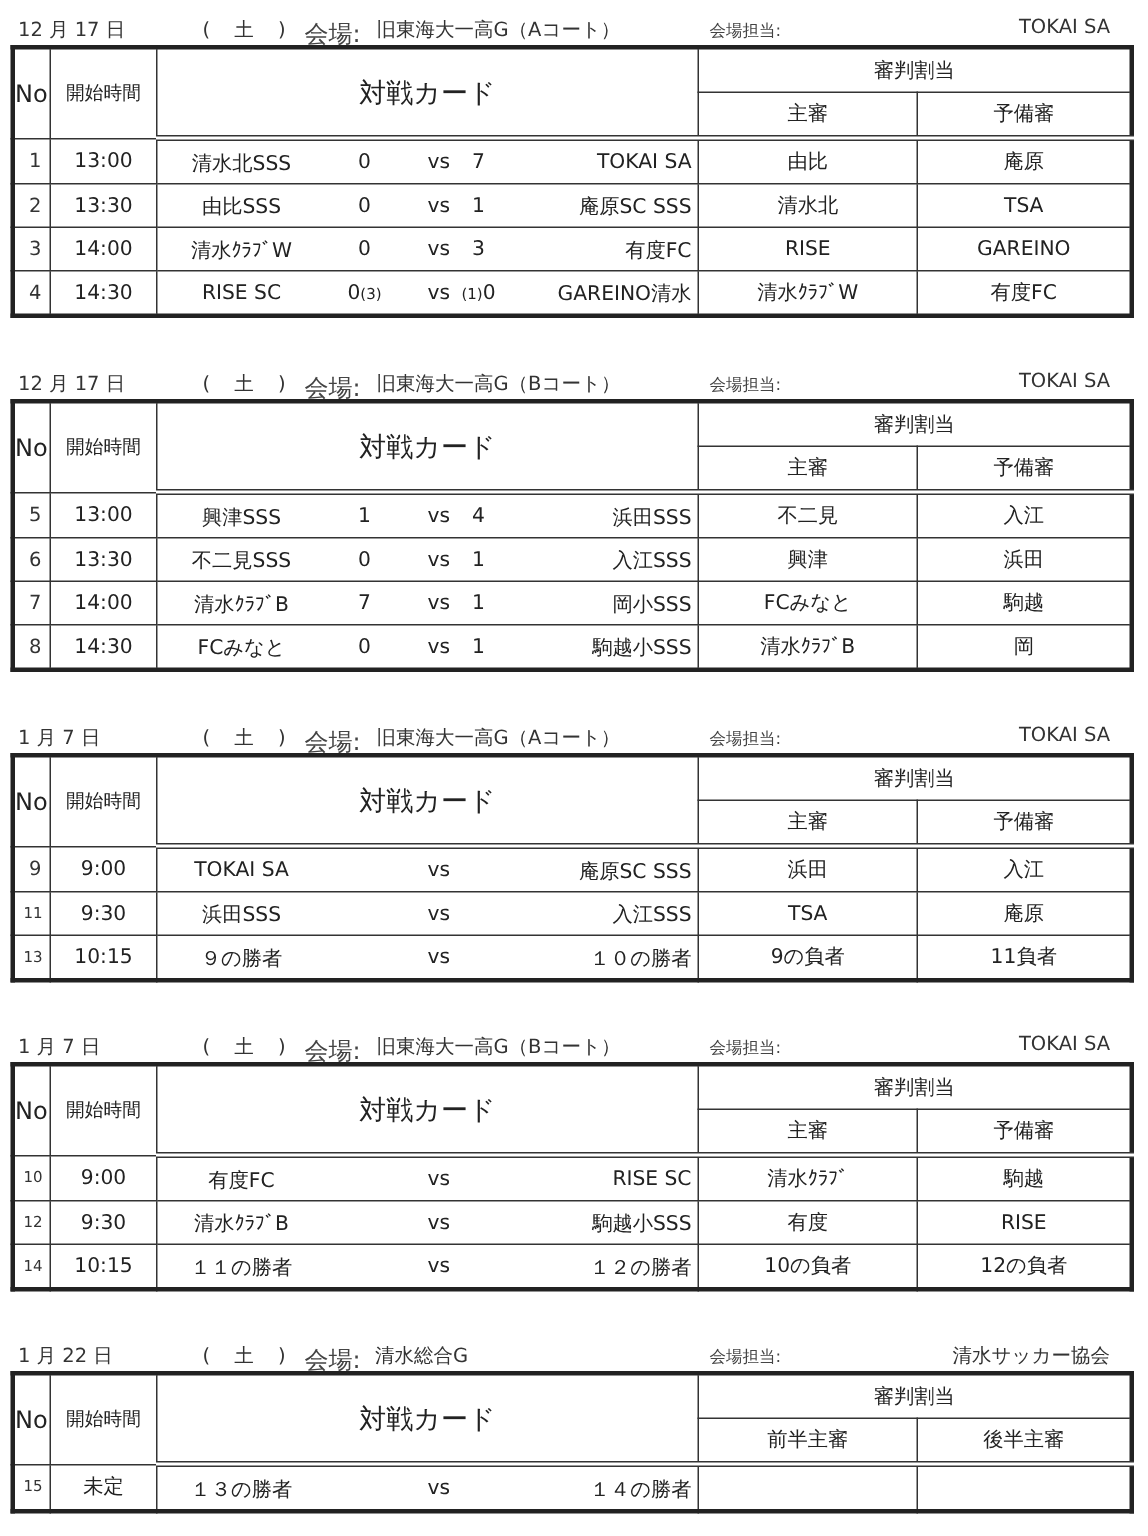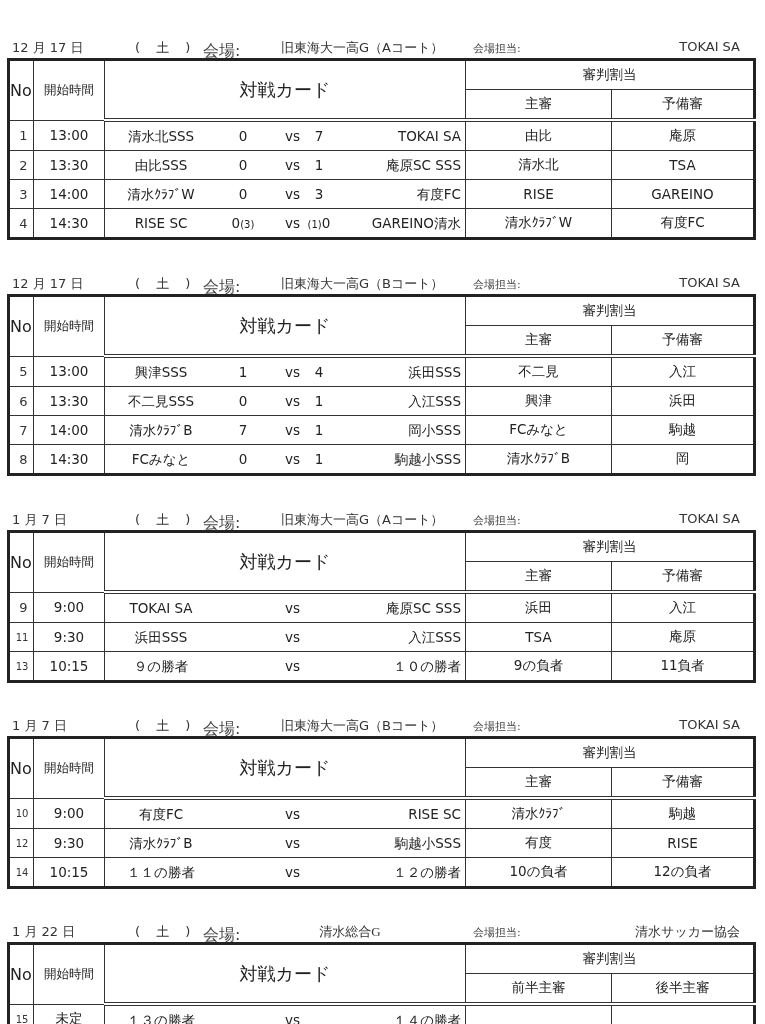--- a/index.html
+++ b/index.html
@@ -1,25 +1,25 @@
 <!DOCTYPE html>
 <html><head>
 <meta charset="utf-8">
 <style>
   html, body { margin:0; padding:0; background:#ffffff; }
   body { width:765px; height:1024px; position:relative; overflow:hidden;
          font-family:"DejaVu Sans","Liberation Sans",sans-serif; color:#222; }
-  .section { position:absolute; left:0; width:629px;margin-top:28px; }
+  .section { position:absolute; left:0; width:629px; }
   .title-row { position:relative; height:22px; font-size:13px; color:#333; }
   .title-row span { position:absolute; top:3px; white-space:nowrap; }
   .t-month { left:12px; }
   .t-dow { left:135px; letter-spacing:6px; }
   .t-venue-label { left:203px; font-size:16px; top:5px !important; color:#444; }
-  .t-venue { left:281px; width:205px; text-align:left; }
-  .t-venue.center { text-align:center; left:250px; width:200px;font-family:Liberation Serif, serif; }
+  .t-venue { left:251px; width:205px; text-align:left; }
+  .t-venue.center { left:250px; width:200px; }
   .t-staff-label { left:473px; font-size:11px; top:5px !important; color:#444; }
   .t-staff { left:590px; width:150px; text-align:right; }
   table.sched { position:absolute; left:7px; top:22px; width:746px; border-collapse:collapse;
        border:3px solid #222; table-layout:fixed; font-size:13.5px; }
   table.sched td, table.sched th { border:1px solid #333; padding:0; text-align:center;
        font-weight:normal; white-space:nowrap; overflow:hidden; }
   th.h-no { font-size:16px; }
   th.h-time { font-size:12.5px; }
   th.h-card { font-size:18px; }
   tr.h1 th { height:28px; }

